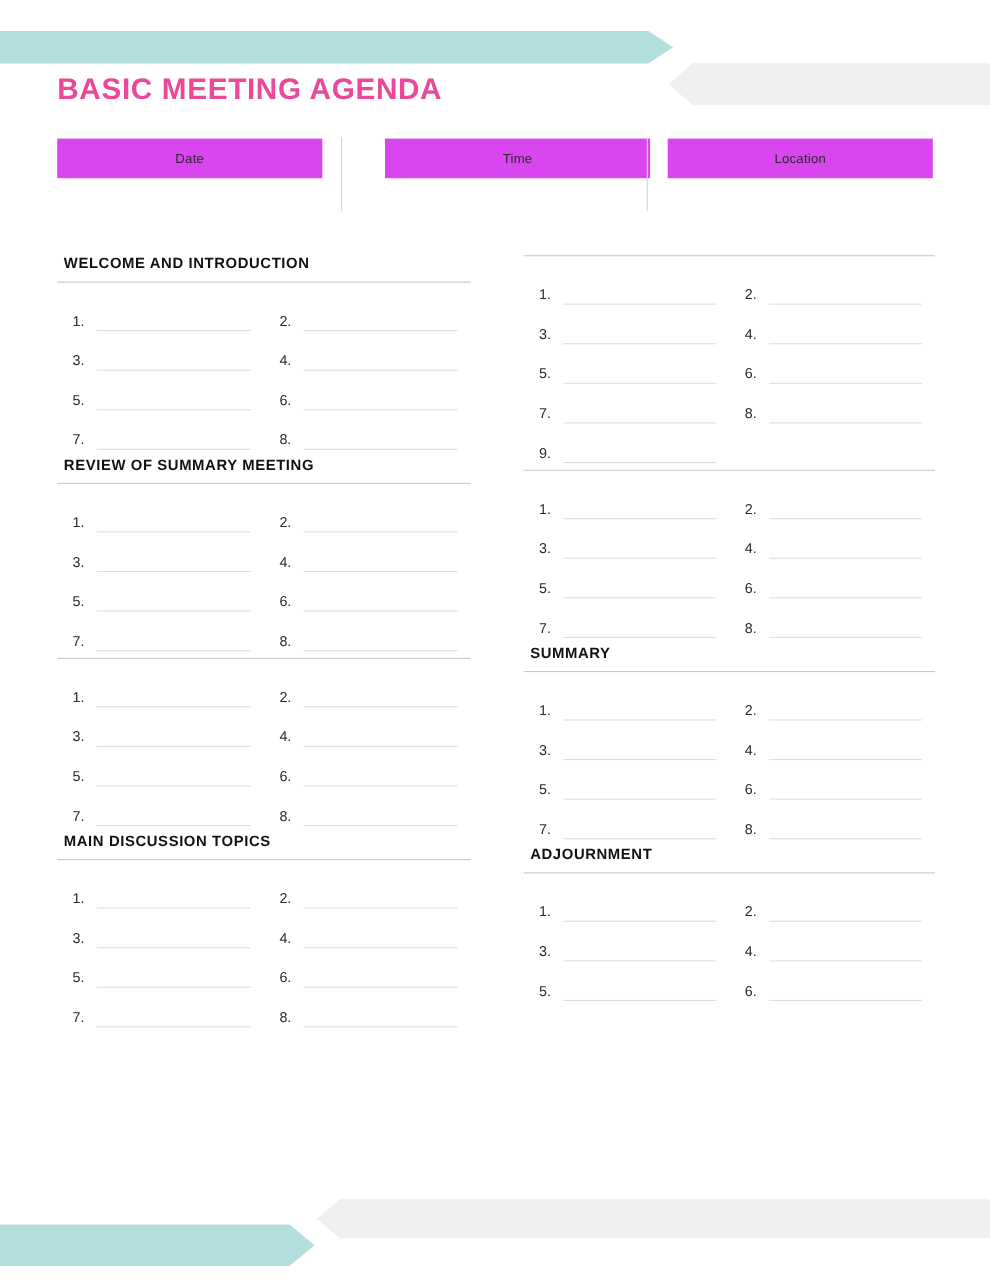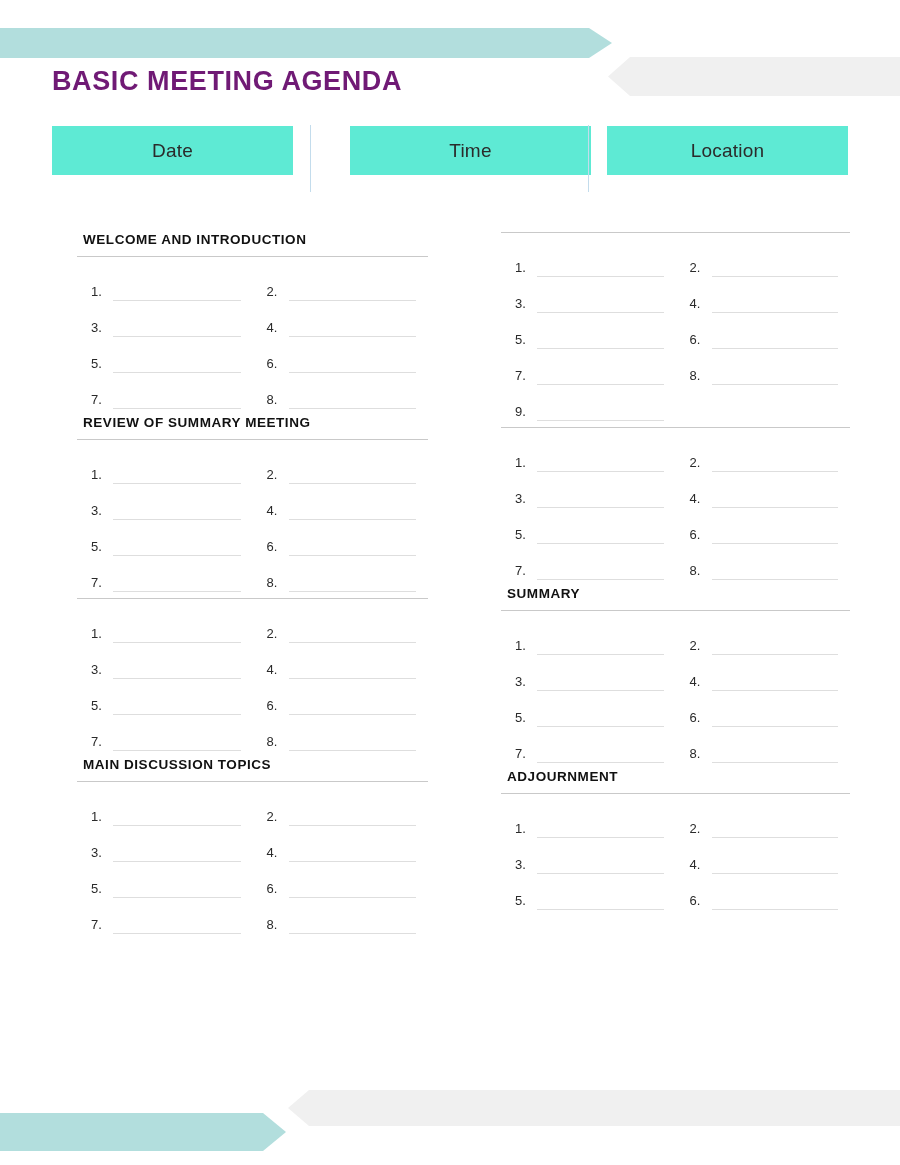--- a/index.html
+++ b/index.html
@@ -55,41 +55,41 @@
   }
 
   
   .page-title {
     position: absolute;
     left: 52px;
     top: 66px;
     font-size: 27px;
     font-weight: bold;
     letter-spacing: 0.6px;
-    color: #701a75;
+    color: #ec4899;
     white-space: nowrap;
   }
 
   
   .meta-row {
     position: absolute;
     left: 52px;
     top: 126px;
     width: 796px;
     height: 68px;
   }
   .meta-field {
     position: absolute;
     top: 0;
-    height: 49px;
-    background: #5eead4;
+    height: 36px;
+    background: #d946ef;
     display: flex;
     align-items: center;
     justify-content: center;
-    font-size: 19px;
+    font-size: 12px;
     color: #2b2b2b;
     letter-spacing: 0.2px;
   }
   .meta-field.f0 { left: 0px;   width: 241px; }
   .meta-field.f1 { left: 274px; width: 241px; margin-left: 24px; }
   .meta-field.f2 { left: 555px; width: 241px; }
 
   .meta-divider {
     position: absolute;
     top: -1px;
@@ -107,21 +107,21 @@
     top: 232px;
     width: 900px;
   }
   .column {
     position: absolute;
     top: 0;
   }
   .column.left  { left: 52px;  width: 376px; }
   .column.right { left: 476px; width: 374px; }
 
-  .section { margin-bottom: 6px; margin-left: 25px; }
+  .section { margin-bottom: 6px; }
 
   .section-heading {
     font-size: 13.5px;
     font-weight: bold;
     letter-spacing: 0.55px;
     color: #111111;
     white-space: nowrap;
     padding-bottom: 9px;
     padding-left: 6px;
   }

